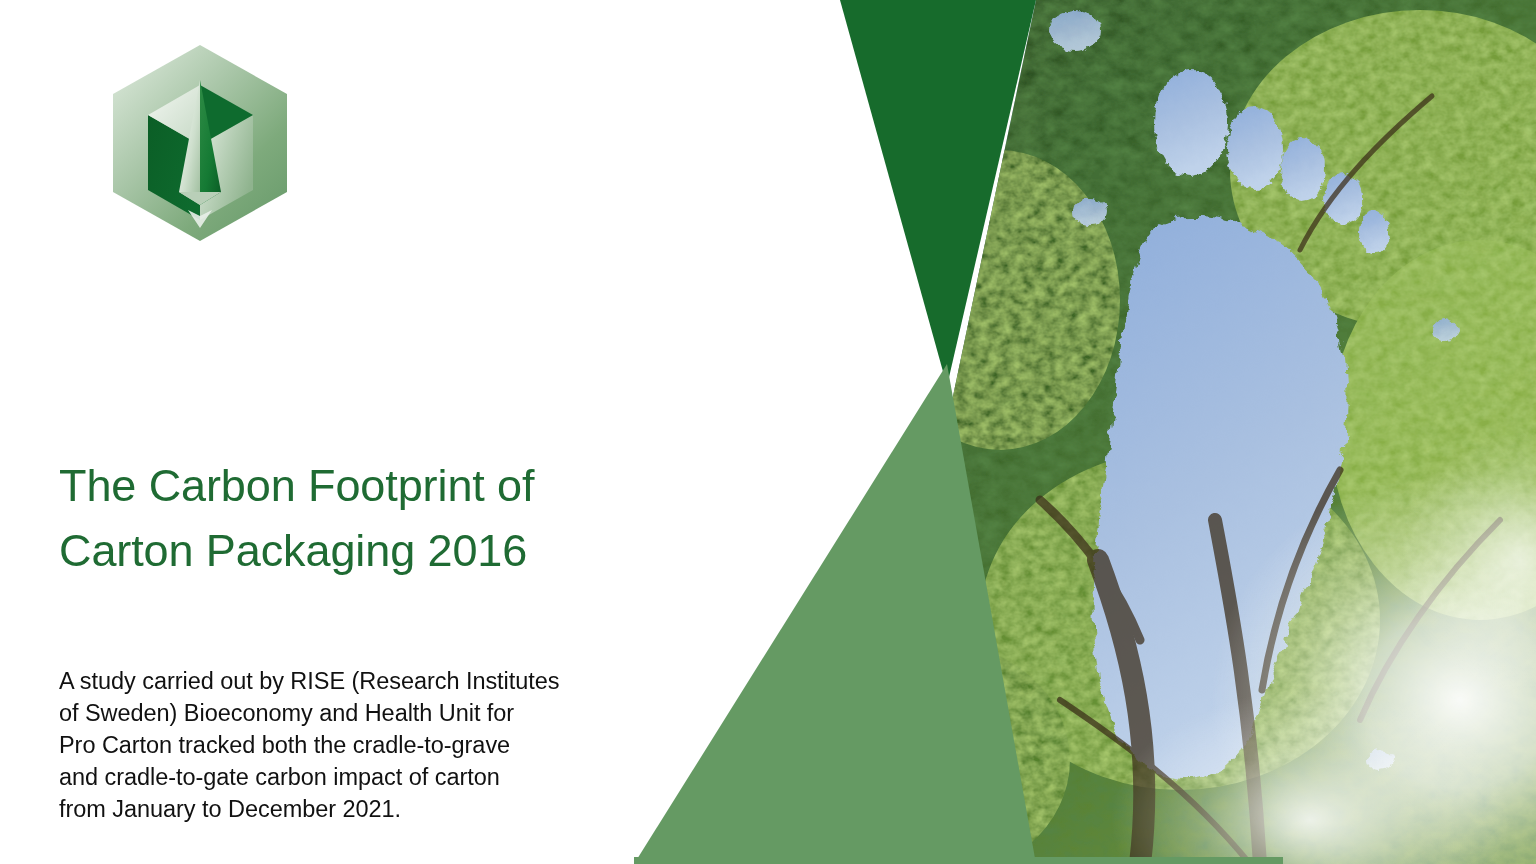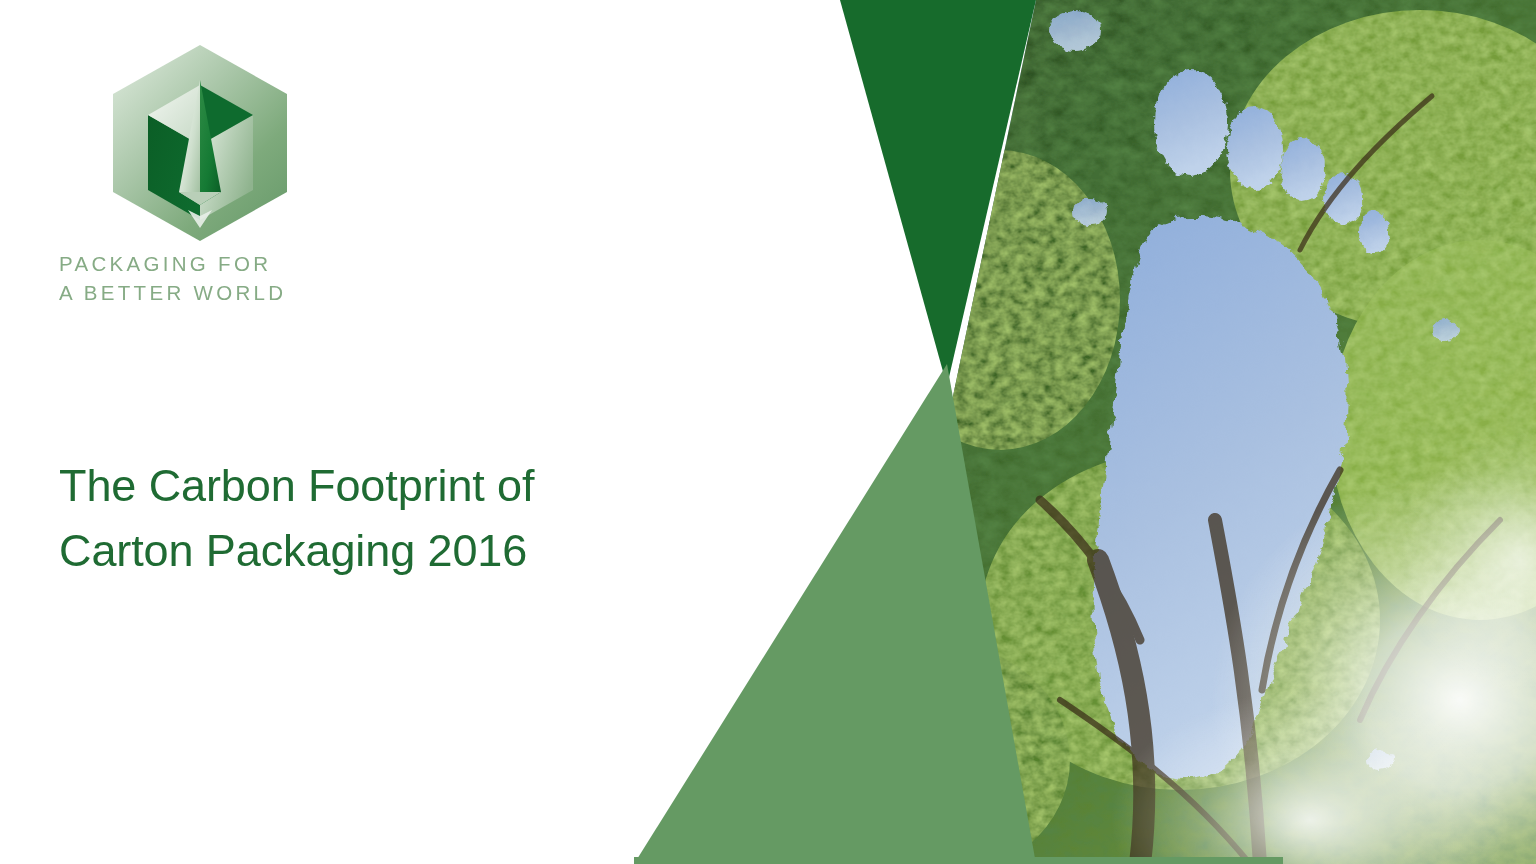--- a/index.html
+++ b/index.html
@@ -279,22 +279,25 @@
 
         <polygon points="95,38 74,150 95,163" fill="url(#coneLeftGrad)"></polygon>
 
         <polygon points="95,38 116,150 95,163" fill="url(#coneRightGrad)"></polygon>
 
         <polygon points="74,150 116,150 95,163" fill="#B9CFB8"></polygon>
 
         <polygon points="83,168 95,174 107,168 95,186" fill="#E9F0E9" opacity="0.9"></polygon>
       </svg>
 
-      <div id="logo-tagline" style="color: rgb(134, 171, 133);">PACKAGING FOR
-A BETTER WORLD</div>
     </div>
 
     <h1 id="slide-title" style="color: rgb(31, 107, 51);">The Carbon Footprint of
 Carton Packaging 2016</h1>
 
+    <p id="slide-body" style="color: rgb(17, 17, 17);">A study carried out by RISE (Research Institutes
+of Sweden) Bioeconomy and Health Unit for
+Pro Carton tracked both the cradle-to-grave
+and cradle-to-gate carbon impact of carton
+from January to December 2021.</p>
   </div>
 
 </div>
 
 </body></html>

